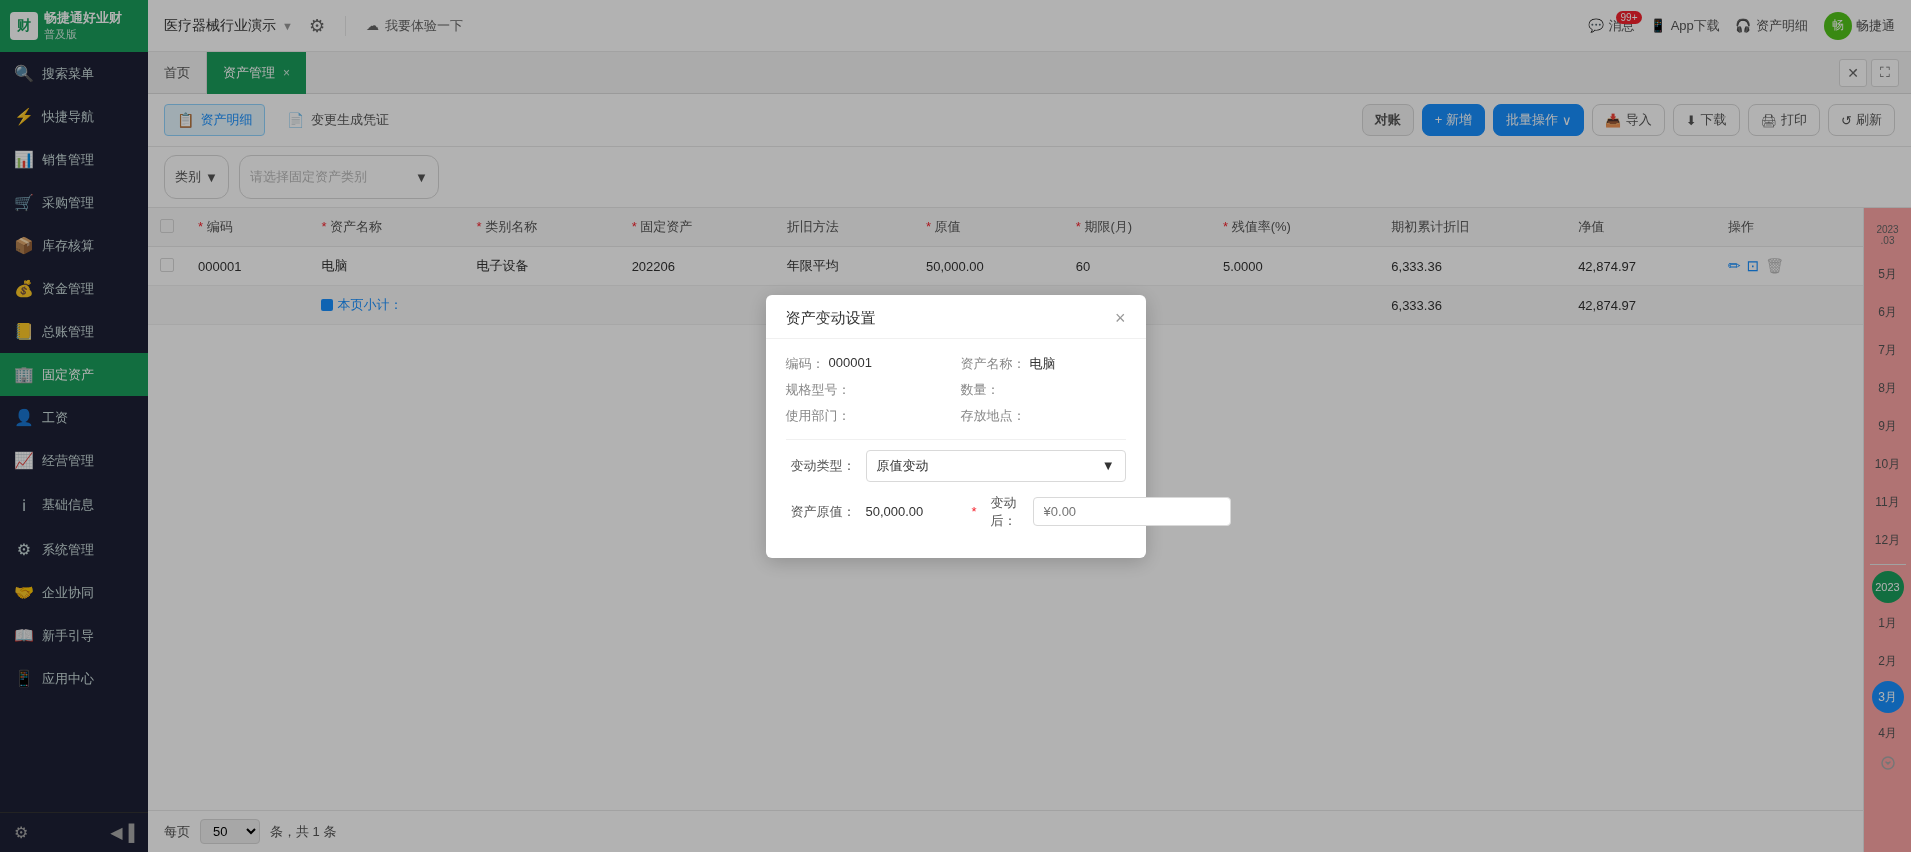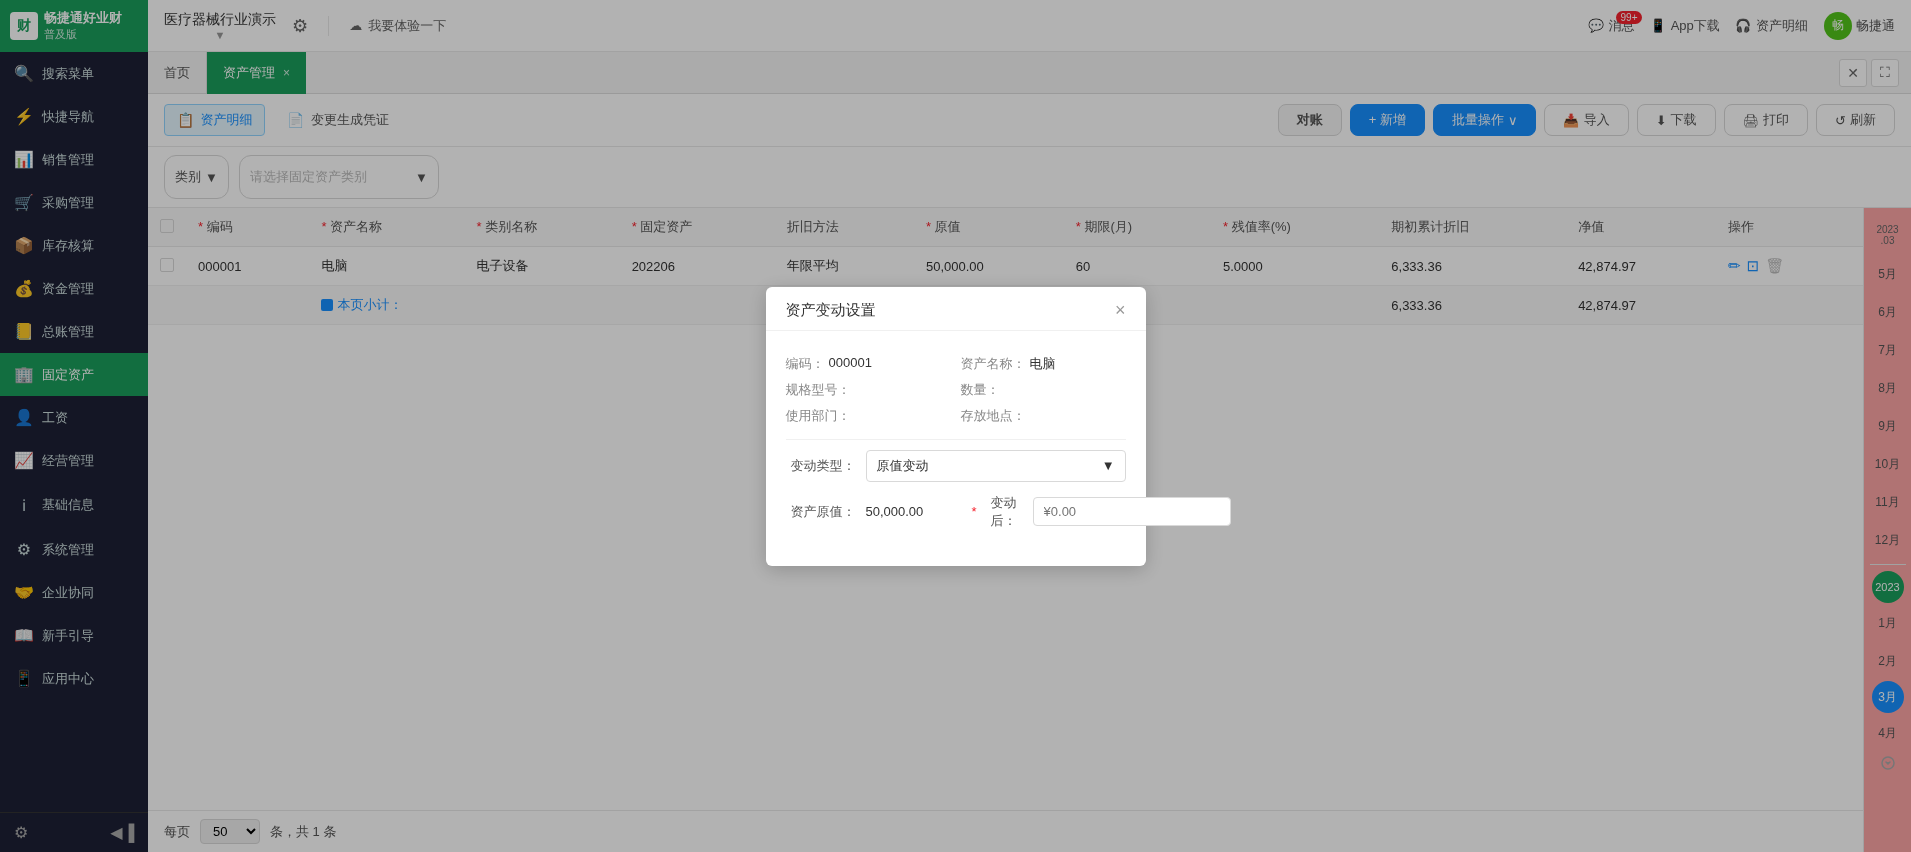--- a/index.html
+++ b/index.html
@@ -19,21 +19,21 @@
     .sidebar-item-icon { font-size: 16px; width: 20px; text-align: center; }
     .sidebar-item-label { flex: 1; }
     .sidebar-footer { padding: 10px 14px; display: flex; align-items: center; justify-content: space-between; border-top: 1px solid #333; }
     .sidebar-footer-btn { color: #aaa; cursor: pointer; font-size: 16px; }
 
     
     .main { flex: 1; display: flex; flex-direction: column; overflow: hidden; }
 
     
     .topbar { height: 52px; background: #fff; display: flex; align-items: center; padding: 0 16px; gap: 12px; border-bottom: 1px solid #e8e8e8; }
-    .topbar-company { display: flex; align-items: center; font-size: 13px; color: #333; cursor: pointer; flex-direction: column; }
+    .topbar-company { display: flex; align-items: center; gap: 6px; font-size: 13px; color: #333; cursor: pointer; }
     .topbar-company-arrow { color: #999; font-size: 11px; }
     .topbar-settings { font-size: 18px; color: #666; cursor: pointer; margin-left: 4px; }
     .topbar-divider { width: 1px; height: 20px; background: #e8e8e8; margin: 0 8px; }
     .topbar-experience { display: flex; align-items: center; gap: 6px; color: #666; font-size: 13px; cursor: pointer; }
     .topbar-right { margin-left: auto; display: flex; align-items: center; gap: 16px; }
     .topbar-right-item { display: flex; align-items: center; gap: 4px; color: #555; font-size: 13px; cursor: pointer; position: relative; }
     .badge { background: #f5222d; color: #fff; font-size: 10px; border-radius: 10px; padding: 1px 5px; position: absolute; top: -6px; right: -8px; }
     .topbar-avatar { width: 28px; height: 28px; background: #52c41a; border-radius: 50%; display: flex; align-items: center; justify-content: center; color: #fff; font-size: 12px; }
 
     
@@ -47,21 +47,21 @@
     
     .content { flex: 1; overflow: hidden; display: flex; background: #e8eaf0; }
 
     
     .page-content { flex: 1; display: flex; flex-direction: column; overflow: hidden; }
     .page-toolbar { background: #fff; padding: 10px 16px; display: flex; align-items: center; gap: 10px; border-bottom: 1px solid #e8e8e8; }
     .toolbar-tab { display: flex; align-items: center; gap: 6px; padding: 6px 12px; border-radius: 4px; cursor: pointer; font-size: 13px; color: #555; }
     .toolbar-tab.active { background: #e6f7ff; color: #1890ff; border: 1px solid #91d5ff; }
     .toolbar-tab-icon { font-size: 14px; }
     .toolbar-right { margin-left: auto; display: flex; align-items: center; gap: 8px; }
-    .toolbar-btn { padding: 6px 18px; border-radius: 8px; font-size: 13px; cursor: pointer; display: flex; align-items: center; gap: 4px; border: 1px solid #d9d9d9; background: #fff; color: #555; }
+    .toolbar-btn { padding: 6px 12px; border-radius: 8px; font-size: 13px; cursor: pointer; display: flex; align-items: center; gap: 4px; border: 1px solid #d9d9d9; background: #fff; color: #555; }
     .toolbar-btn.primary { background: #1890ff; color: #fff; border-color: #1890ff; }
     .toolbar-btn.batch { background: #1890ff; color: #fff; border-color: #1890ff; }
     .toolbar-btn.reconcile { background: #f5f5f5; border-color: #d9d9d9; color: #555; font-weight: bold; }
 
     
     .filter-bar { background: #fff; padding: 8px 16px; display: flex; align-items: center; gap: 10px; border-bottom: 1px solid #e8e8e8; }
     .filter-select { display: flex; align-items: center; gap: 4px; padding: 12px 10px; border: 1px solid #d9d9d9; border-radius: 12px; font-size: 13px; color: #555; background: #fff; cursor: pointer; }
     .filter-select-placeholder { color: #bbb; font-size: 13px; flex: 1; }
 
     
@@ -92,21 +92,21 @@
     .action-icon.gray { color: #bbb; }
 
     
     .overlay { position: fixed; top: 0; left: 0; width: 100%; height: 100%; background: rgba(0,0,0,0.3); z-index: 100; display: flex; align-items: center; justify-content: center; }
 
     
     .dialog { background: #fff; border-radius: 6px; width: 380px; box-shadow: 0 4px 20px rgba(0,0,0,0.2); }
     .dialog-header { padding: 14px 20px 10px; display: flex; align-items: center; justify-content: space-between; border-bottom: 1px solid #f0f0f0; }
     .dialog-title { font-size: 15px; font-weight: 500; color: #333; }
     .dialog-close { font-size: 18px; color: #999; cursor: pointer; line-height: 1; }
-    .dialog-body { padding: 24px 20px; }
+    .dialog-body { padding: 16px 20px; }
     .dialog-info-grid { display: grid; grid-template-columns: 1fr 1fr; gap: 8px 10px; margin-bottom: 14px; }
     .dialog-info-item { font-size: 13px; color: #555; display: flex; gap: 4px; }
     .dialog-info-label { color: #888; }
     .dialog-info-value { color: #333; }
     .dialog-divider { height: 1px; background: #f0f0f0; margin: 10px 0; }
     .dialog-form-row { display: flex; align-items: center; gap: 10px; margin-bottom: 12px; }
     .dialog-form-label { width: 70px; text-align: right; color: #555; font-size: 13px; flex-shrink: 0; }
     .dialog-form-control { flex: 1; padding: 6px 10px; border: 1px solid #d9d9d9; border-radius: 4px; font-size: 13px; color: #333; display: flex; align-items: center; justify-content: space-between; }
     .dialog-form-input { flex: 1; padding: 6px 10px; border: 1px solid #d9d9d9; border-radius: 4px; font-size: 13px; color: #ccc; }
     .dialog-footer { padding: 10px 20px 16px; display: flex; justify-content: center; gap: 12px; }

